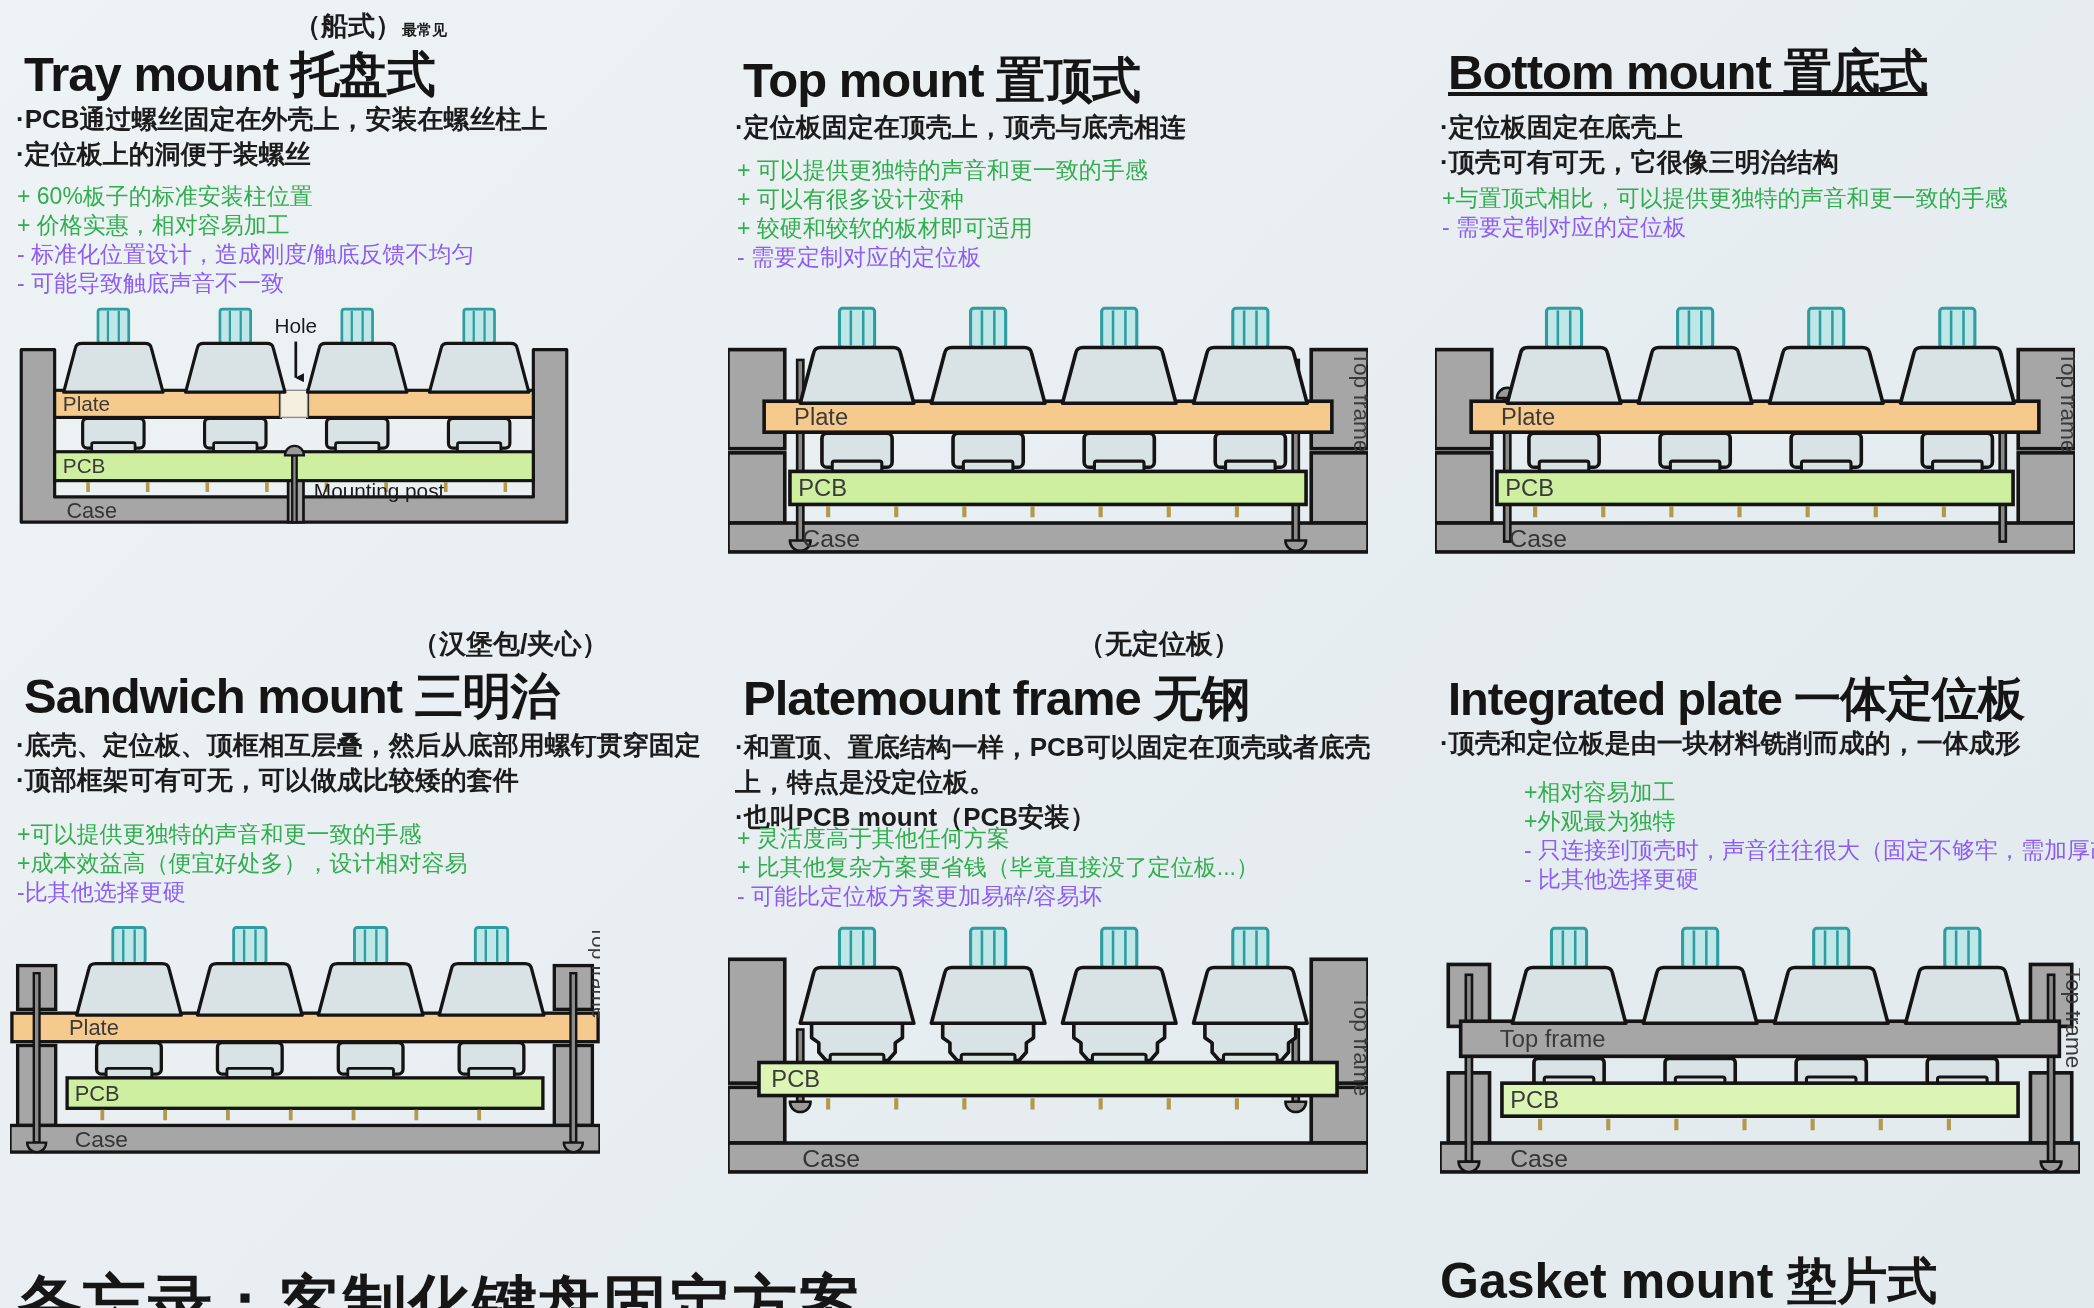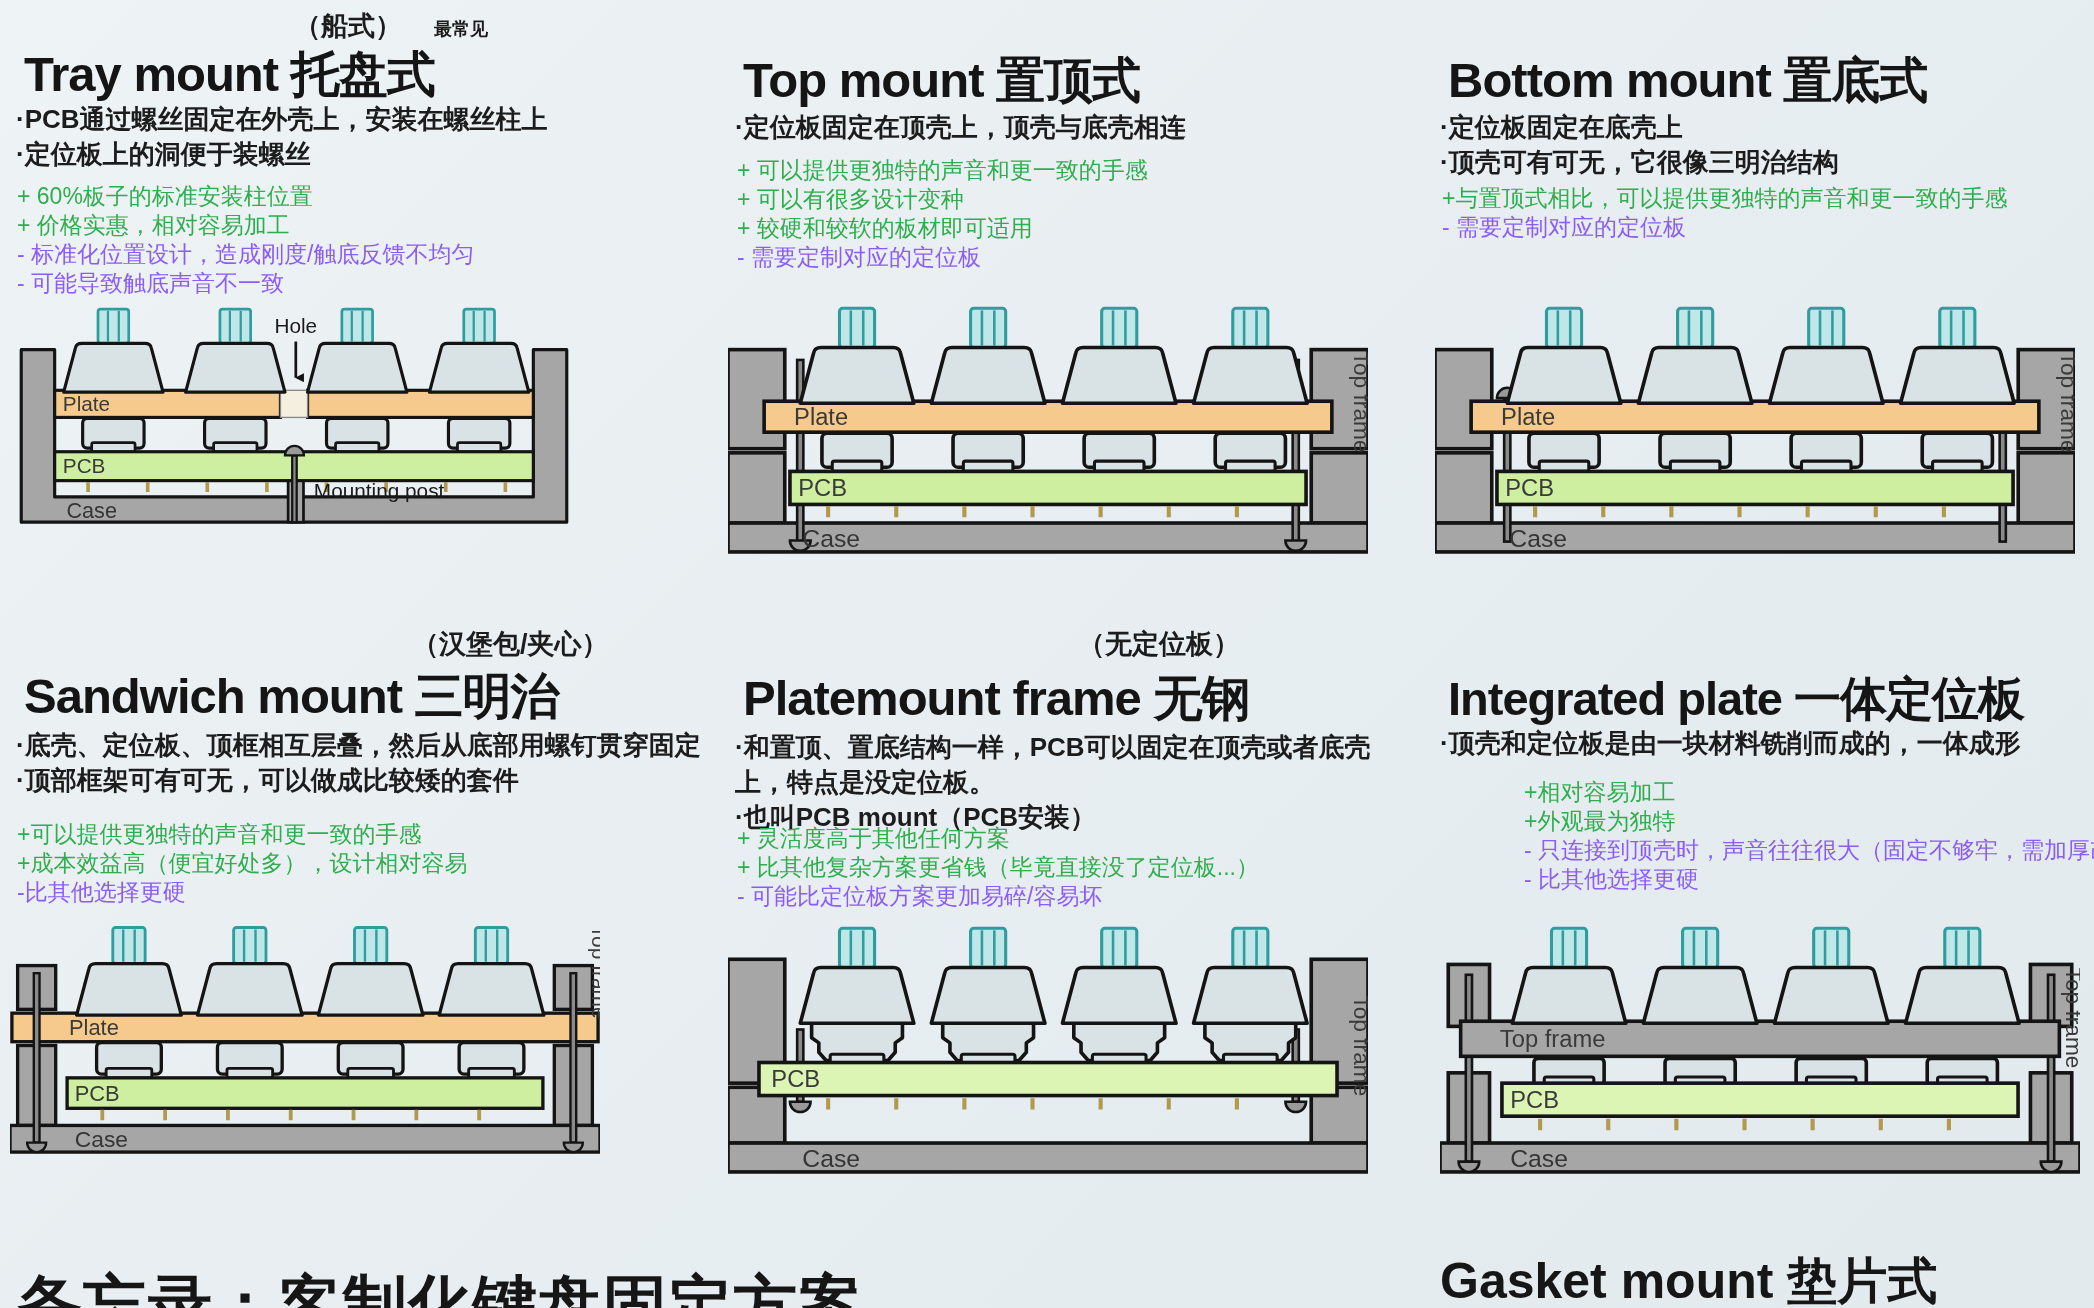--- a/index.html
+++ b/index.html
@@ -3,21 +3,21 @@
 <meta charset="utf-8">
 <style>
   html,body{margin:0;padding:0;}
   body{
     width:2094px;height:1308px;position:relative;overflow:hidden;
     background:linear-gradient(135deg,#eef3f5 0%,#e8eef1 45%,#e2eaee 100%);
     font-family:"Liberation Sans","DejaVu Sans",sans-serif;color:#1b1b1b;
   }
   .abs{position:absolute;}
   .annot{font-size:27px;font-weight:700;color:#1c1c1c;white-space:nowrap;}
-  .annot .sm{font-size:18px;margin-left:32px;}
+  .annot .sm{font-size:15px;}
   .title{font-size:49px;font-weight:700;color:#151515;letter-spacing:-1px;margin:8px;white-space:nowrap;}
   .title.big6{font-size:47px;}
   .bullets div{font-size:26px;font-weight:700;color:#1c1c1c;line-height:1.35;}
   .pc div{font-size:23px;line-height:1.26;font-weight:500;white-space:nowrap;}
   .pc .pro{color:#2fae4e;}
   .pc .con{color:#8b5cf6;}
   .memo{font-size:64px;font-weight:700;color:#161616;letter-spacing:1px;white-space:nowrap;}
   .gasket{font-size:50px;font-weight:700;color:#161616;white-space:nowrap;}
   svg text{font-family:"Liberation Sans","DejaVu Sans",sans-serif;}
   svg .lab{font-size:23px;fill:#3a3a3a;font-weight:500;}
@@ -124,21 +124,21 @@
   <use href="#swu" x="125"></use>
     <use href="#swu" x="252"></use>
     <use href="#swu" x="379"></use>
     <use href="#swu" x="506"></use>
   <text class="lab" x="64" y="123">Plate</text>
   <text class="lab" x="68" y="192">PCB</text>
   <text class="labcase" x="72" y="241">Case</text>
   <text class="tf" transform="rotate(90 606 52)" x="606" y="52">Top frame</text>
 </svg>
 
-<h1 class="abs title" style="left:1440px;top:40px;">Bottom mount 置底式</h1>
+<h1 class="abs title" style="left:1440px;top:32px;text-decoration:underline;">Bottom mount 置底式</h1>
 <div class="abs bullets" style="left:1440px;top:110px;width:660px;">
   <div>·定位板固定在底壳上</div>
   <div>·顶壳可有可无，它很像三明治结构</div>
 </div>
 <div class="abs pc" style="left:1442px;top:184px;">
   <div class="pro">+与置顶式相比，可以提供更独特的声音和更一致的手感</div>
   <div class="con">- 需要定制对应的定位板</div>
 </div>
 <svg class="abs" style="left:1435px;top:298px;" width="640" viewBox="0 0 620 250">
   <rect x="0" y="50" width="55" height="96" fill="#a6a6a6" stroke="#141414" stroke-width="3.5"></rect>

